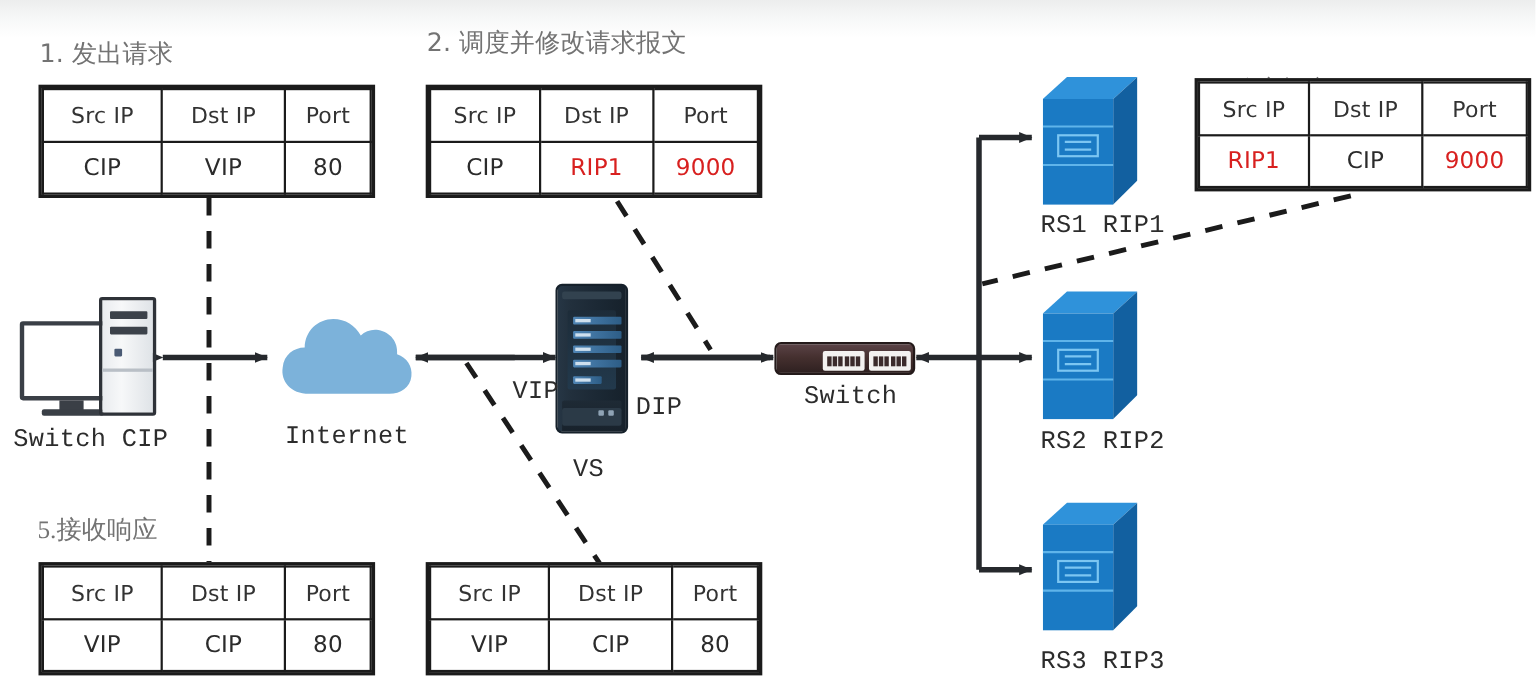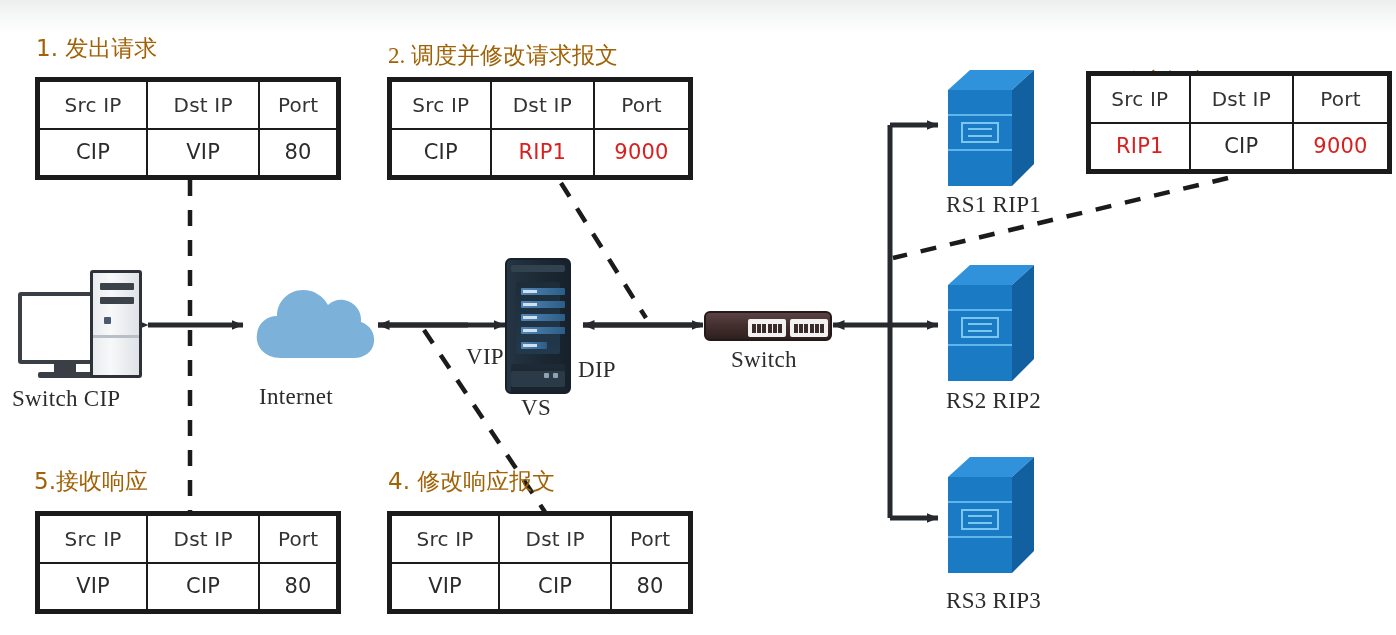--- a/index.html
+++ b/index.html
@@ -36,33 +36,33 @@
     padding:0;
     letter-spacing:.2px;
   }
   .ptable td.hdr{font-size:20px;color:#333;}
   .ptable td.red{color:#d8201f;}
   .ptable tr{height:50%;}
 
   .ttitle{
     position:absolute;
     font-size:23px;
-    color:#a16207;
+    color:#737373;
     white-space:nowrap;
     font-family:"DejaVu Sans","Liberation Sans",sans-serif;
   }
 
   
   .cap{
     position:absolute;
     font-size:23px;
     color:#2c2c2c;
     white-space:nowrap;
     letter-spacing:.3px;
-    font-family:Liberation Serif, serif;
+    font-family:Liberation Mono, monospace;
   }
 
   
   .pc{position:absolute;}
   .pc .monitor{
     position:absolute;left:0;top:22px;width:96px;height:72px;
     border:4px solid #3a3f46;border-radius:3px;background:#fff;
     box-sizing:border-box;
   }
   .pc .stand{
@@ -199,21 +199,21 @@
       </tr>
       <tr>
         <td>CIP</td>
         <td>VIP</td>
         <td>80</td>
       </tr>
     </tbody>
       </table>
   </div>
 
-  <div class="ttitle" style="left:388px;top:40px;font-family:Liberation Serif, serif;">2. 调度并修改请求报文</div>
+  <div class="ttitle" style="left:388px;top:23px;">2. 调度并修改请求报文</div>
   <div class="ptable" style="left:387px;top:77px;width:306px;height:103px;">
     <table>
       <tbody>
           <tr>
         <td class="hdr">Src IP</td>
         <td class="hdr">Dst IP</td>
         <td class="hdr">Port</td>
       </tr>
       <tr>
         <td>CIP</td>
@@ -235,39 +235,38 @@
       </tr>
       <tr>
         <td class="red">RIP1</td>
         <td>CIP</td>
         <td class="red">9000</td>
       </tr>
     </tbody>
       </table>
   </div>
 
-  <div class="ttitle" style="left:388px;top:466px;">4. 修改响应报文</div>
   <div class="ptable" style="left:387px;top:511px;width:306px;height:103px;">
     <table>
       <tbody>
           <tr>
         <td class="hdr">Src IP</td>
         <td class="hdr">Dst IP</td>
         <td class="hdr">Port</td>
       </tr>
       <tr>
         <td>VIP</td>
         <td>CIP</td>
         <td>80</td>
       </tr>
     </tbody>
       </table>
   </div>
 
-  <div class="ttitle" style="left:34px;top:466px;">5.接收响应</div>
+  <div class="ttitle" style="left:34px;top:466px;font-family:Liberation Serif, serif;">5.接收响应</div>
   <div class="ptable" style="left:35px;top:511px;width:306px;height:103px;">
     <table>
       <tbody>
           <tr>
         <td class="hdr">Src IP</td>
         <td class="hdr">Dst IP</td>
         <td class="hdr">Port</td>
       </tr>
       <tr>
         <td>VIP</td>
@@ -315,21 +314,21 @@
       <div class="lnlbl" style="top:62px;"></div>
     </div>
     <div class="lowerpanel"></div>
     <div class="footbar">
       <div class="dot" style="right:16px;"></div>
       <div class="dot" style="right:7px;"></div>
     </div>
   </div>
   <div class="cap" style="left:466px;top:340px;width:30px;line-height:33px;">VIP</div>
   <div class="cap" style="left:578px;top:357px;">DIP</div>
-  <div class="cap" style="left:521px;top:395px;">VS</div>
+  <div class="cap" style="left:521px;top:414px;">VS</div>
 
   <div class="switch" style="left:704px;top:311px;width:128px;height:30px;">
     <div class="portgrp" style="left:42px;width:38px;">
       <span class="port"></span>
         <span class="port"></span>
         <span class="port"></span>
       <span class="port"></span>
         <span class="port"></span>
         <span class="port"></span>
     </div>

